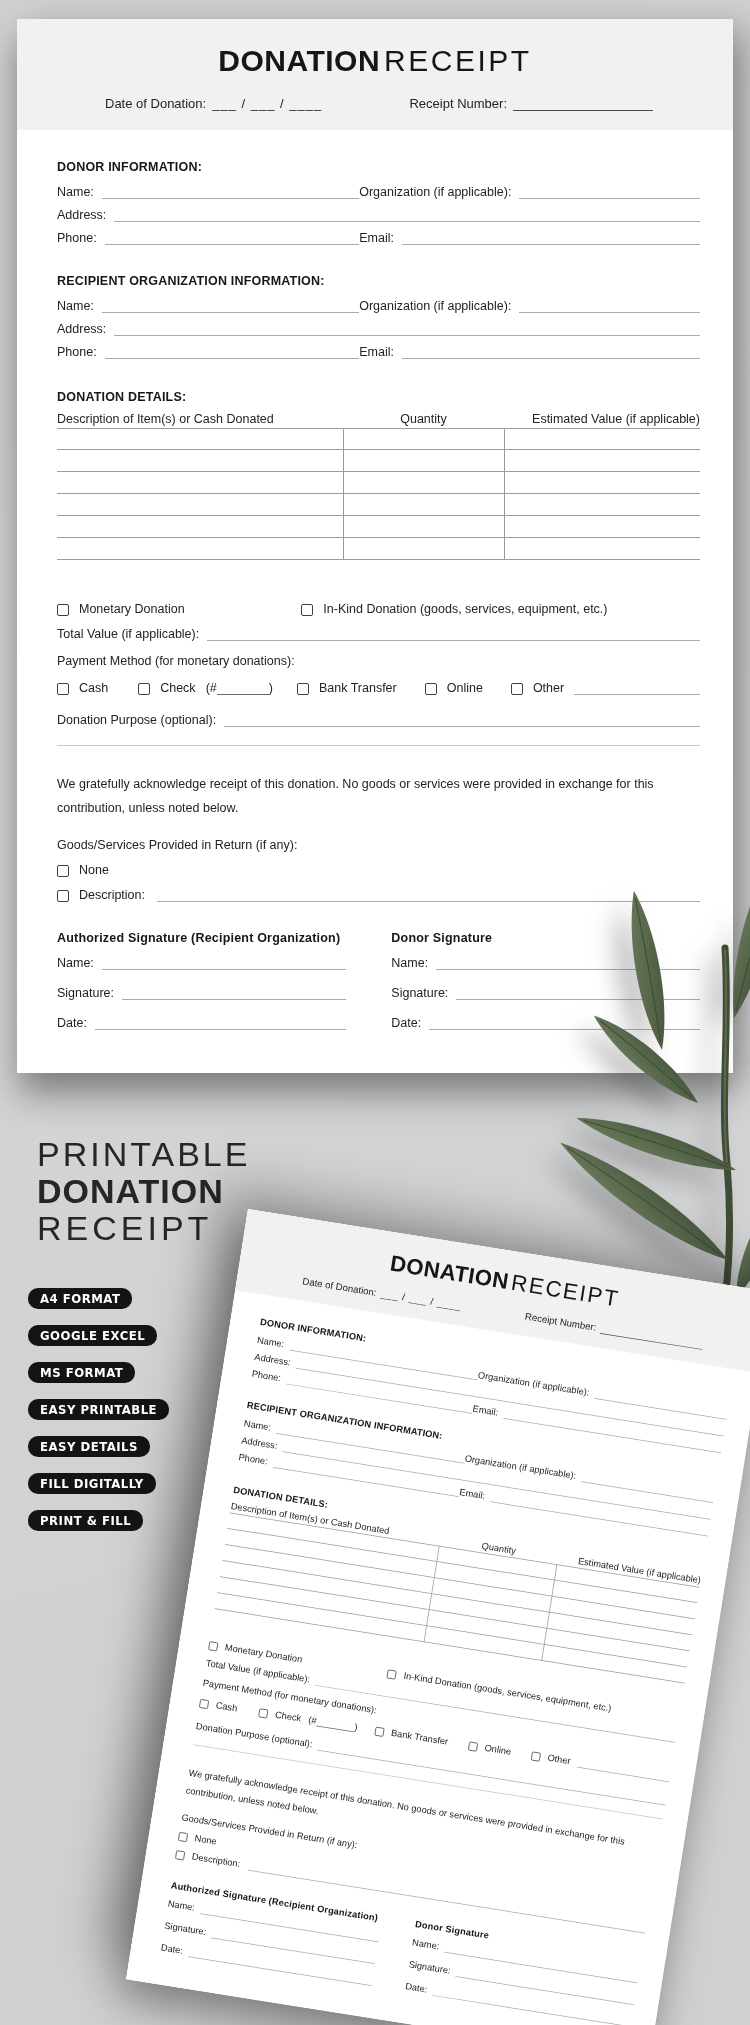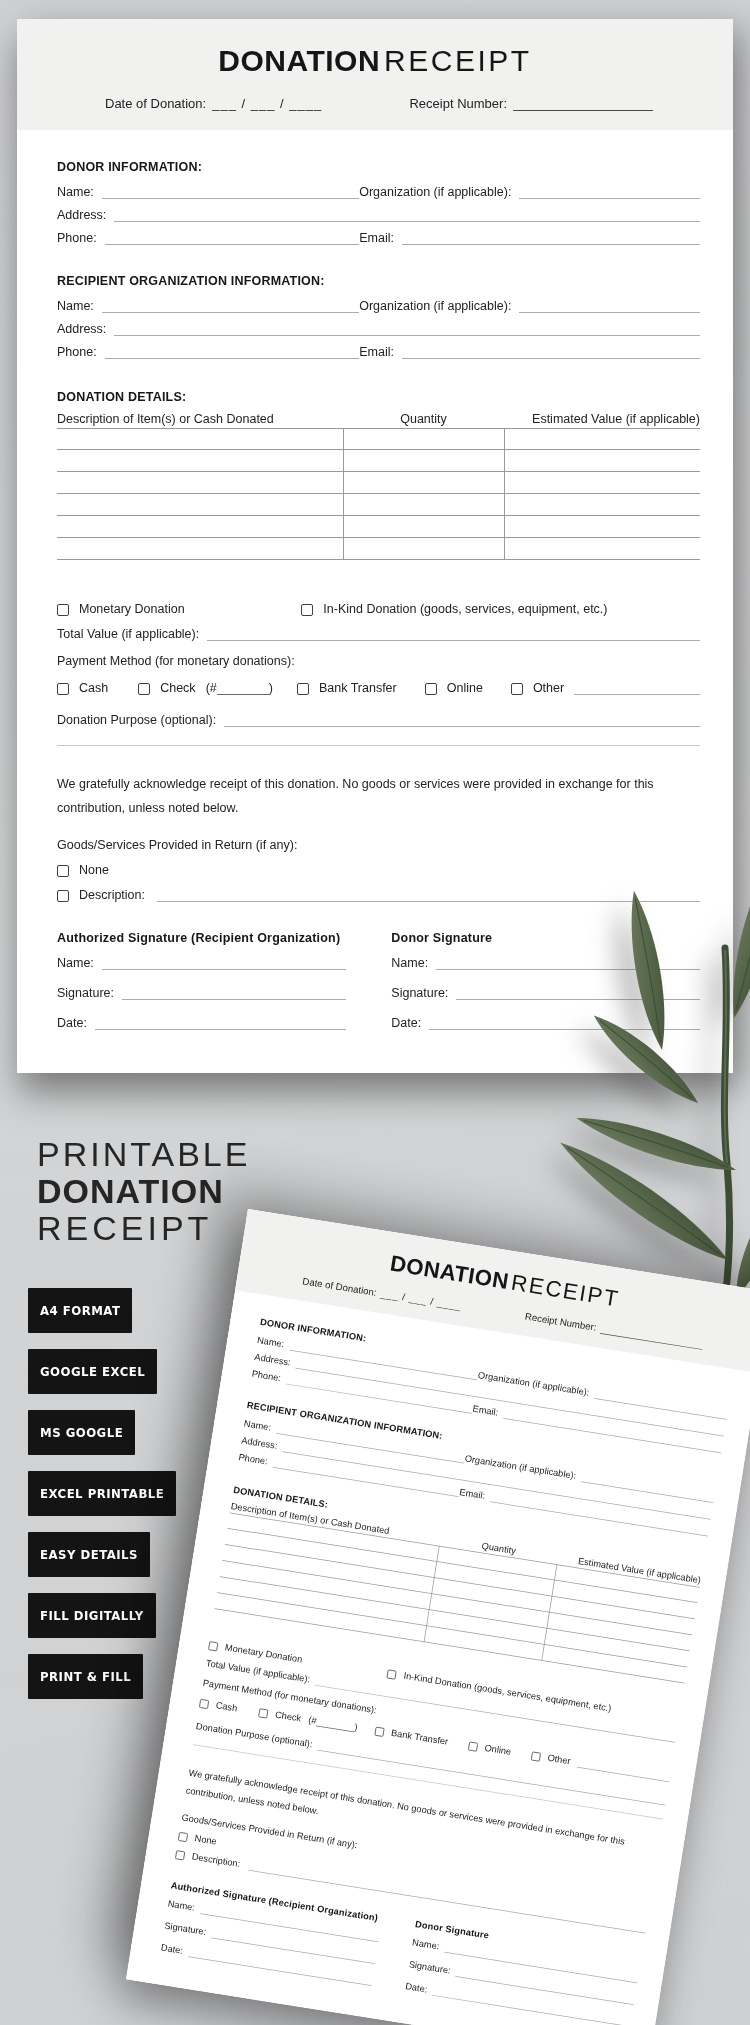--- a/index.html
+++ b/index.html
@@ -58,23 +58,23 @@
     transform:rotate(9deg) scale(0.74);
     box-shadow:-40px -28px 70px rgba(0,0,0,.28), -8px 30px 60px rgba(0,0,0,.35); }
 
   
   .mk-heading{ position:absolute; left:37px; top:1136px; z-index:2; color:#262626; }
   .mk-heading div{ font-size:34px; line-height:37px; }
   .mk-l1{ font-weight:300; letter-spacing:3px; }
   .mk-l2{ font-weight:800; letter-spacing:1px; }
   .mk-l3{ font-weight:300; letter-spacing:4px; }
   .badges{ position:absolute; left:28px; top:1288px; z-index:2; }
-  .badge{ display:table; background:#141414; color:#ffffff; border-radius:1px;
+  .badge{ display:table; background:#141414; color:#ffffff; border-radius:10px;
     font-size:13px; font-weight:700; letter-spacing:.5px; line-height:21px;
-    padding:12px 12px; margin-bottom:16px;
+    padding:0 12px; margin-bottom:16px;
     font-family:"DejaVu Sans","Liberation Sans",sans-serif; font-stretch:condensed; }
 
   
   .plant{ position:absolute; left:430px; top:818px; z-index:3;
     filter:drop-shadow(-16px 12px 12px rgba(70,70,70,.38)); }
 </style>
 </head>
 <body>
 
 <div class="canvas">
@@ -291,22 +291,22 @@
 
   <div class="mk-heading">
     <div class="mk-l1">PRINTABLE</div>
     <div class="mk-l2">DONATION</div>
     <div class="mk-l3">RECEIPT</div>
   </div>
 
   <div class="badges">
     <div class="badge">A4 FORMAT</div>
     <div class="badge">GOOGLE EXCEL</div>
-    <div class="badge">MS GOOGLE</div>
-    <div class="badge">EXCEL PRINTABLE</div>
+    <div class="badge">MS FORMAT</div>
+    <div class="badge">EASY PRINTABLE</div>
     <div class="badge">EASY DETAILS</div>
     <div class="badge">FILL DIGITALLY</div>
     <div class="badge">PRINT &amp; FILL</div>
   </div>
 
   <svg class="plant" width="320" height="520" viewBox="0 0 320 520">
     <defs>
       <linearGradient id="leafGrad" x1="0" y1="0" x2="1" y2="1">
         <stop offset="0" stop-color="#6d7c5c"></stop>
         <stop offset="0.55" stop-color="#56664a"></stop>

